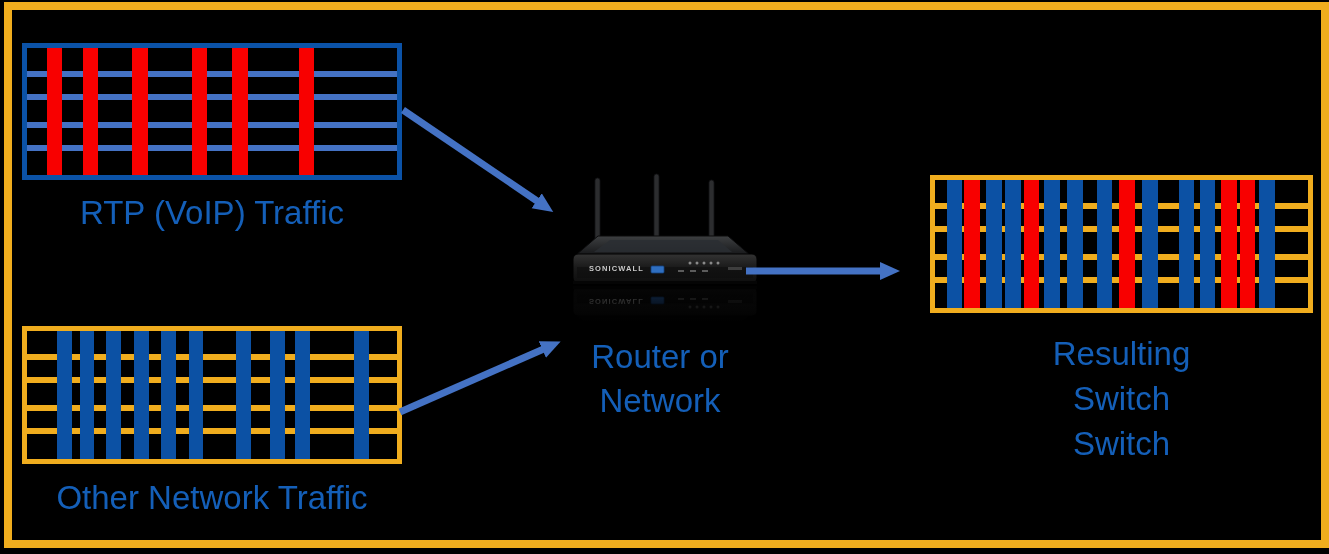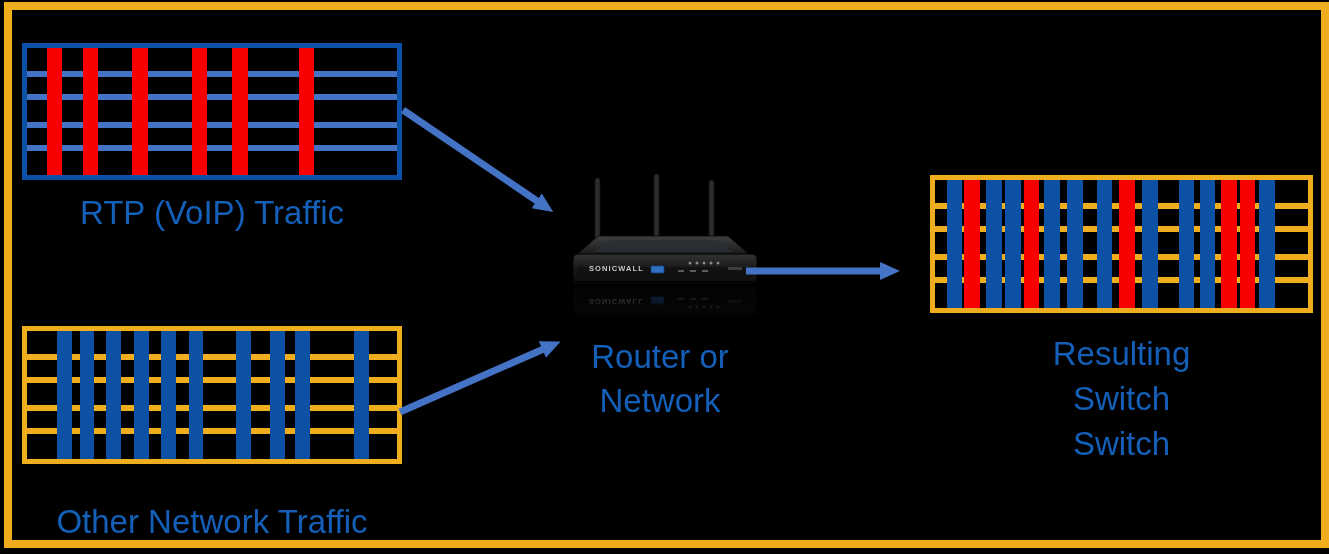--- a/index.html
+++ b/index.html
@@ -58,21 +58,21 @@
       <div class="bar" style="left: 14.2%; width: 4%; background: rgb(12, 81, 164);"></div>
       <div class="bar" style="left: 21.3%; width: 4%; background: rgb(12, 81, 164);"></div>
       <div class="bar" style="left: 28.9%; width: 4%; background: rgb(12, 81, 164);"></div>
       <div class="bar" style="left: 36.3%; width: 4%; background: rgb(12, 81, 164);"></div>
       <div class="bar" style="left: 43.7%; width: 4%; background: rgb(12, 81, 164);"></div>
       <div class="bar" style="left: 56.6%; width: 4%; background: rgb(12, 81, 164);"></div>
       <div class="bar" style="left: 65.8%; width: 4%; background: rgb(12, 81, 164);"></div>
       <div class="bar" style="left: 72.4%; width: 4%; background: rgb(12, 81, 164);"></div>
       <div class="bar" style="left: 88.4%; width: 4%; background: rgb(12, 81, 164);"></div>
     </div>
-  <div class="box-label" style="left:22px; top:477px; width:380px;margin-top:24px;">Other Network Traffic</div>
+  <div class="box-label" style="left:22px; top:477px; width:380px;">Other Network Traffic</div>
 
   <div class="traffic-box" style="left: 930px; top: 175px; width: 383px; height: 138px; border-color: rgb(240, 173, 30);">
       <div class="grid-line" style="top: 18%; background: rgb(240, 173, 30);"></div>
       <div class="grid-line" style="top: 36%; background: rgb(240, 173, 30);"></div>
       <div class="grid-line" style="top: 58%; background: rgb(240, 173, 30);"></div>
       <div class="grid-line" style="top: 76%; background: rgb(240, 173, 30);"></div>
       <div class="bar" style="left: 3.1%; width: 4.2%; background: rgb(12, 81, 164);"></div>
       <div class="bar" style="left: 7.8%; width: 4.2%; background: rgb(248, 0, 0);"></div>
       <div class="bar" style="left: 13.8%; width: 4.2%; background: rgb(12, 81, 164);"></div>
       <div class="bar" style="left: 18.8%; width: 4.2%; background: rgb(12, 81, 164);"></div>

